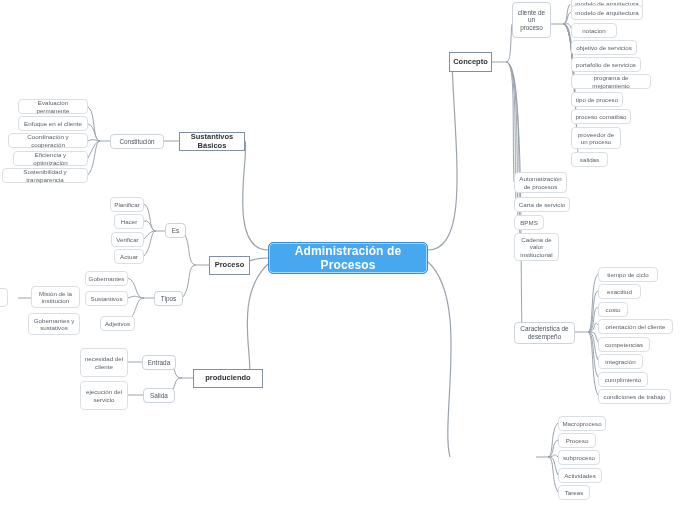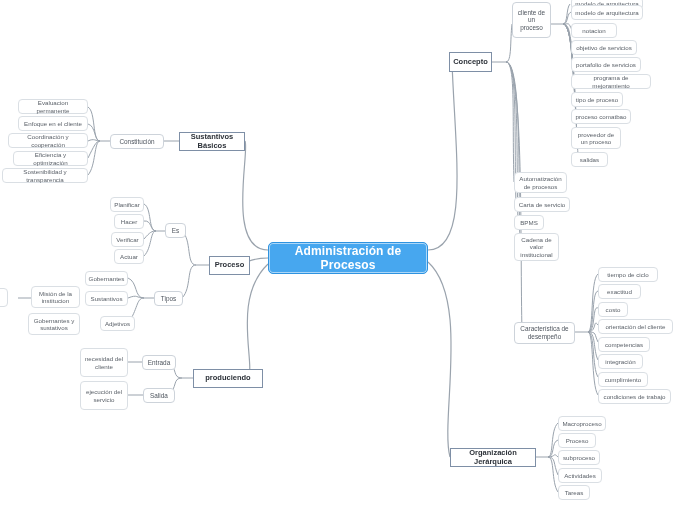--- a/index.html
+++ b/index.html
@@ -236,23 +236,20 @@
   <div class="node lvl3" style="left:598px;top:354px;width:45px;height:15px;">
     <span>integración</span>
   </div>
   <div class="node lvl3" style="left:598px;top:372px;width:50px;height:15px;">
     <span>cumplimiento</span>
   </div>
   <div class="node lvl3" style="left:598px;top:389px;width:73px;height:15px;">
     <span>condiciones de trabajo</span>
   </div>
 
-  <div class="node lvl1" style="left:450px;top:448px;width:86px;height:19px;">
-    <span>Organización Jerárquica</span>
-  </div>
   <div class="node lvl3" style="left:558px;top:416px;width:48px;height:15px;">
     <span>Macroproceso</span>
   </div>
   <div class="node lvl3" style="left:558px;top:433px;width:38px;height:15px;">
     <span>Proceso</span>
   </div>
   <div class="node lvl3" style="left:558px;top:450px;width:42px;height:15px;">
     <span>subproceso</span>
   </div>
   <div class="node lvl3" style="left:558px;top:468px;width:44px;height:15px;">

